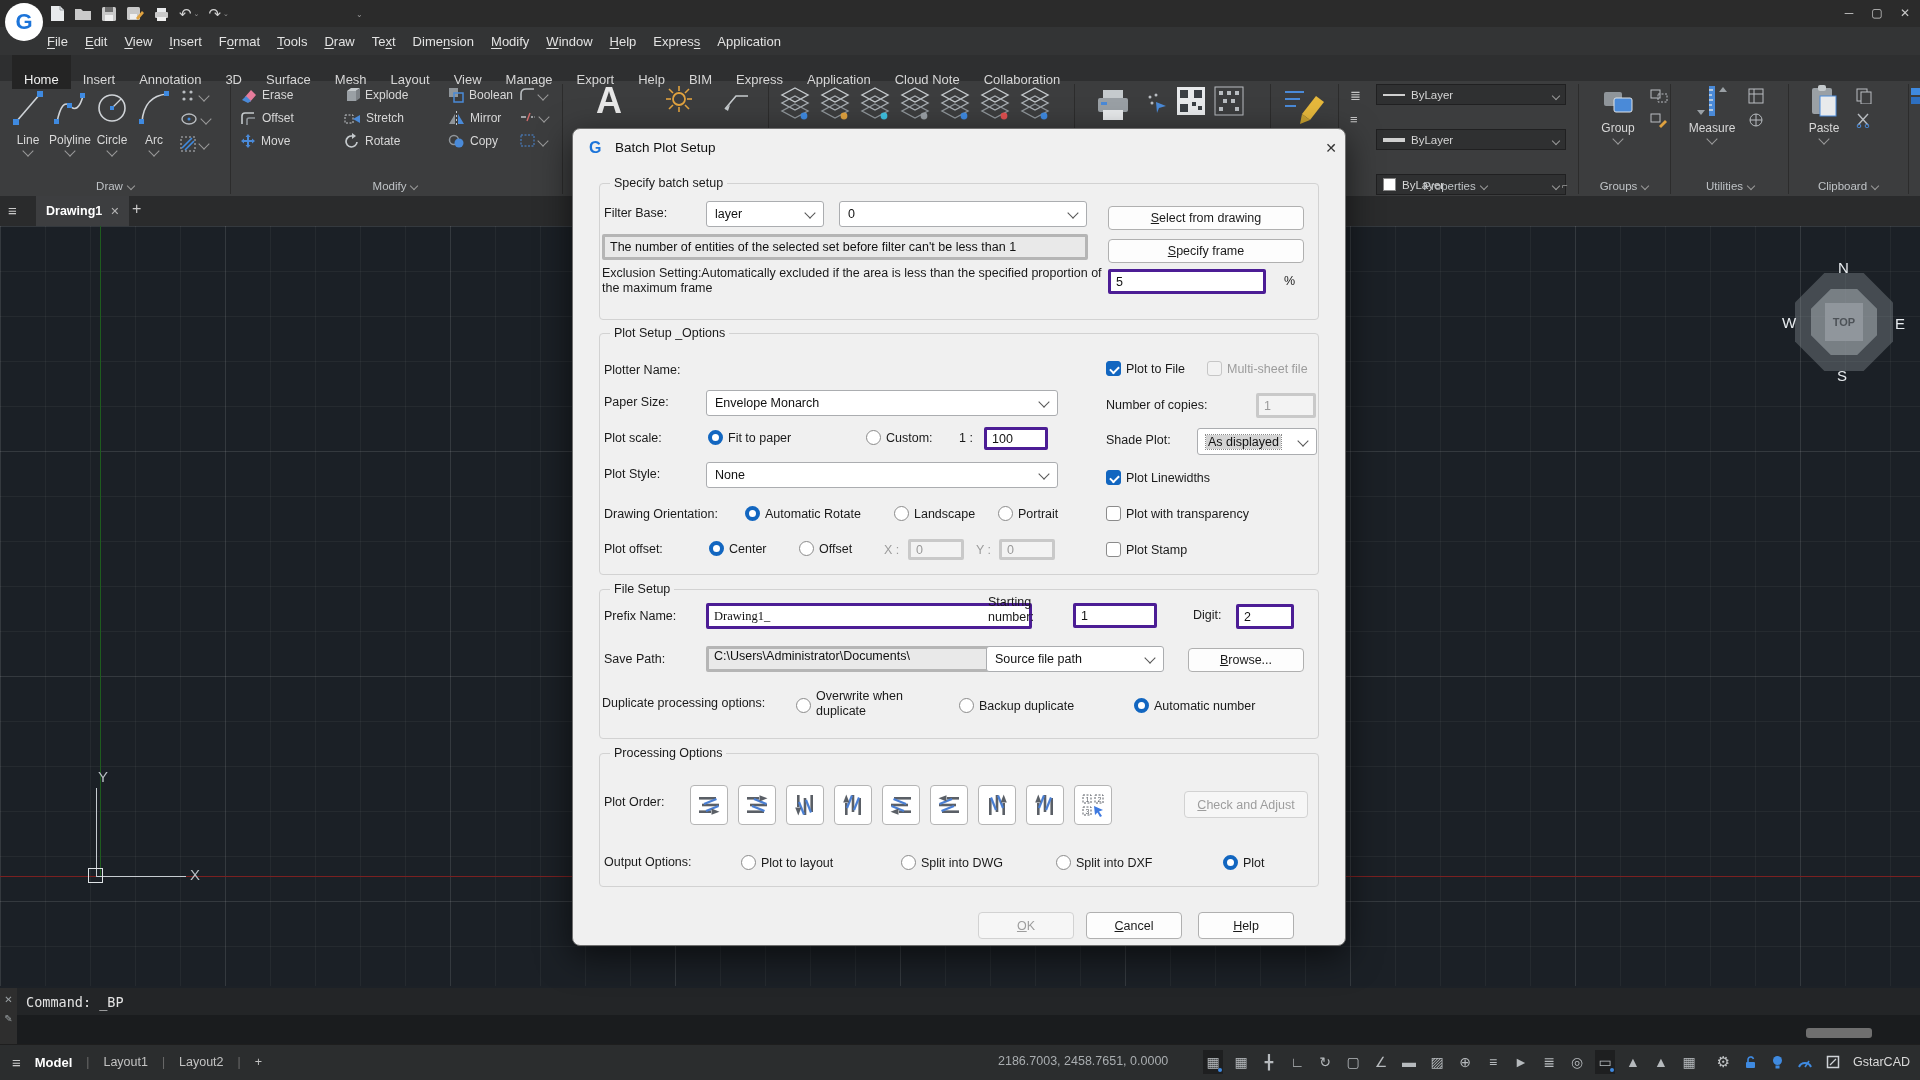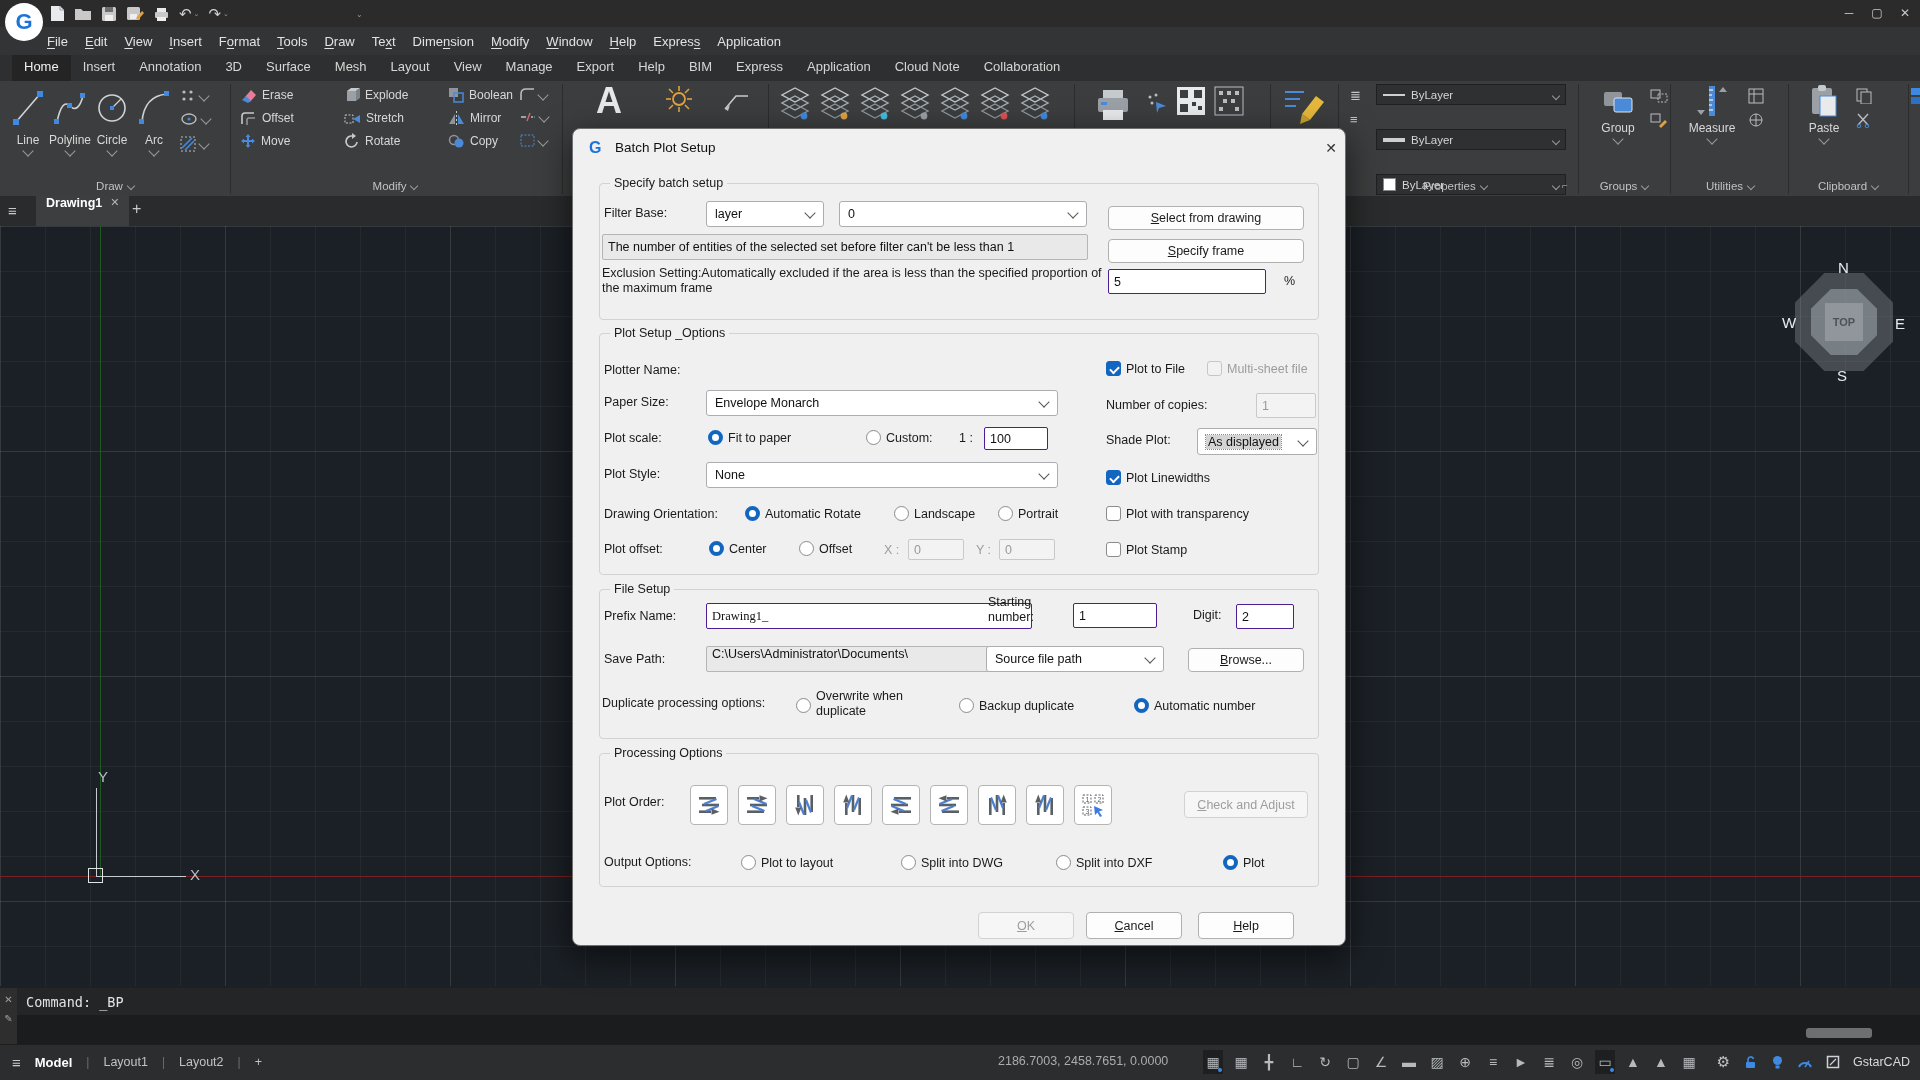--- a/index.html
+++ b/index.html
@@ -18,21 +18,21 @@
   .wintitle{left:975px;top:5px;font-size:12.5px;font-weight:bold;color:#e6e6e6}
   .winbtn{top:4px;width:22px;height:18px;color:#c9c9c9;font-size:12px;display:flex;align-items:center;justify-content:center}
 
   .menubar{left:0;top:27px;width:1920px;height:28px;background:#333435;display:flex;align-items:center;
            gap:17px;padding-left:47px;box-sizing:border-box;z-index:20}
   .menu-item{font-size:13px;color:#e2e2e2;white-space:nowrap}
   .menu-item u{text-underline-offset:2px}
 
   .tabrow{left:0;top:55px;width:1920px;height:26px;background:#2e2f30;display:flex;align-items:stretch;
           padding-left:12px;box-sizing:border-box;z-index:20}
-  .rtab{font-size:13px;color:#d6d6d6;padding:4px 12px;white-space:nowrap}
+  .rtab{font-size:13px;color:#d6d6d6;padding:17px 12px;white-space:nowrap}
   .rtab.active{background:#242424;color:#f0f0f0}
   .appear{right:94px;top:60px;font-size:12px;color:#cccccc}
   .ribext{top:60px;color:#b9b9b9;font-size:11px}
 
   
   .ribbon{left:0;top:81px;width:1920px;height:115px;background:#3c3d3e;z-index:10}
   .rdiv{top:2px;width:1px;height:110px;background:#2c2c2c}
   .bigbtn{display:flex;flex-direction:column;align-items:center;width:40px}
   .bigbtn .blabel{font-size:12px;color:#d8d8d8;margin-top:3px}
   .chev{width:7px;height:7px;border-right:1.4px solid #9a9a9a;border-bottom:1.4px solid #9a9a9a;
@@ -43,21 +43,21 @@
   .plabel .chev{width:5px;height:5px}
   .bylayer{height:21px;background:#2f3031;border:1px solid #202021;display:flex;align-items:center;
            gap:6px;padding:0 18px 0 6px;font-size:11.5px;color:#d5d5d5;position:relative;box-sizing:border-box}
   .bylayer::after{content:"";position:absolute;right:6px;top:8px;width:5px;height:5px;
            border-right:1.3px solid #9a9a9a;border-bottom:1.3px solid #9a9a9a;transform:rotate(45deg)}
   .lseg{width:22px;height:2px;background:#cfcfcf}
   .swatch{width:11px;height:11px;background:#fff;border:1px solid #888}
 
   
   .docstrip{left:0;top:196px;width:1920px;height:30px;background:#2a2b2c;z-index:5}
-  .doctab{left:36px;top:196px;height:30px;padding:0 10px;background:#3d3e40;display:flex;align-items:flex-start;
+  .doctab{left:36px;top:196px;height:30px;padding:0 10px;background:#3d3e40;display:flex;align-items:center;
           gap:8px;font-size:12.5px;font-weight:bold;color:#fff;z-index:6}
   .canvas{left:0;top:226px;width:1920px;height:760px;background-color:#1b2026;
     background-image:
       linear-gradient(to right,rgba(255,255,255,0.07) 1px,transparent 1px),
       linear-gradient(to bottom,rgba(255,255,255,0.07) 1px,transparent 1px),
       linear-gradient(to right,rgba(255,255,255,0.045) 1px,transparent 1px),
       linear-gradient(to bottom,rgba(255,255,255,0.045) 1px,transparent 1px);
     background-size:225px 225px,225px 225px,45px 45px,45px 45px;z-index:1}
   .axis-y{left:100px;top:226px;width:1px;height:650px;background:#1e5c1e;z-index:2}
   .axis-x{left:0;top:876px;width:1920px;height:1px;background:#7a2020;z-index:2}
@@ -100,21 +100,21 @@
   .dialog{left:572px;top:128px;width:772px;height:816px;background:#f0f0f0;border:1px solid #6f6f6f;
           border-radius:8px;box-shadow:0 10px 34px rgba(0,0,0,.6);z-index:50;color:#1a1a1a}
   .dtitle-text{left:42px;top:11px;font-size:13.5px;color:#111}
   .dlogo{left:16px;top:10px;font-size:16px;font-weight:bold;color:#1c74d9}
   .dclose{left:748px;top:9px;width:20px;height:20px;font-size:14px;color:#333;
           display:flex;align-items:center;justify-content:center}
   .grp{position:absolute;border:1px solid #d2d2d2;border-radius:4px}
   .glabel{position:absolute;top:-8px;left:10px;background:#f0f0f0;padding:0 4px;font-size:12.5px;color:#1a1a1a;white-space:nowrap}
   .lbl{position:absolute;font-size:12.5px;color:#1a1a1a;white-space:nowrap}
   .graylbl{color:#9c9c9c}
-  .tin{position:absolute;border:1px solid #4c1d95;background:#fff;font-family:"Liberation Sans",sans-serif;
+  .tin{position:absolute;border:3px solid #4c1d95;background:#fff;font-family:"Liberation Sans",sans-serif;
        font-size:12.5px;color:#111;padding:0 5px;box-sizing:border-box;border-radius:2px}
   .tin.dis{background:#f3f3f3;color:#9a9a9a;border-color:#c9c9c9}
   .tin.ro{background:#e9e9e9;border-color:#b5b5b5}
   .combo{position:absolute;background:#fff;border:1px solid #abadb0;border-radius:3px;display:flex;
          align-items:center;padding:0 24px 0 8px;font-size:12.5px;color:#111;box-sizing:border-box}
   .combo::after{content:"";position:absolute;right:9px;top:50%;width:7px;height:7px;margin-top:-5px;
          border-right:1.6px solid #565656;border-bottom:1.6px solid #565656;transform:rotate(45deg)}
   .hl{background:#d4d4d4;outline:1px dotted #8a8a8a;padding:0 2px}
   .radio{position:absolute;width:15px;height:15px;border-radius:50%;background:#fff;border:1px solid #8b8b8b;box-sizing:border-box}
   .radio.sel{border:4.5px solid #1266c0}

